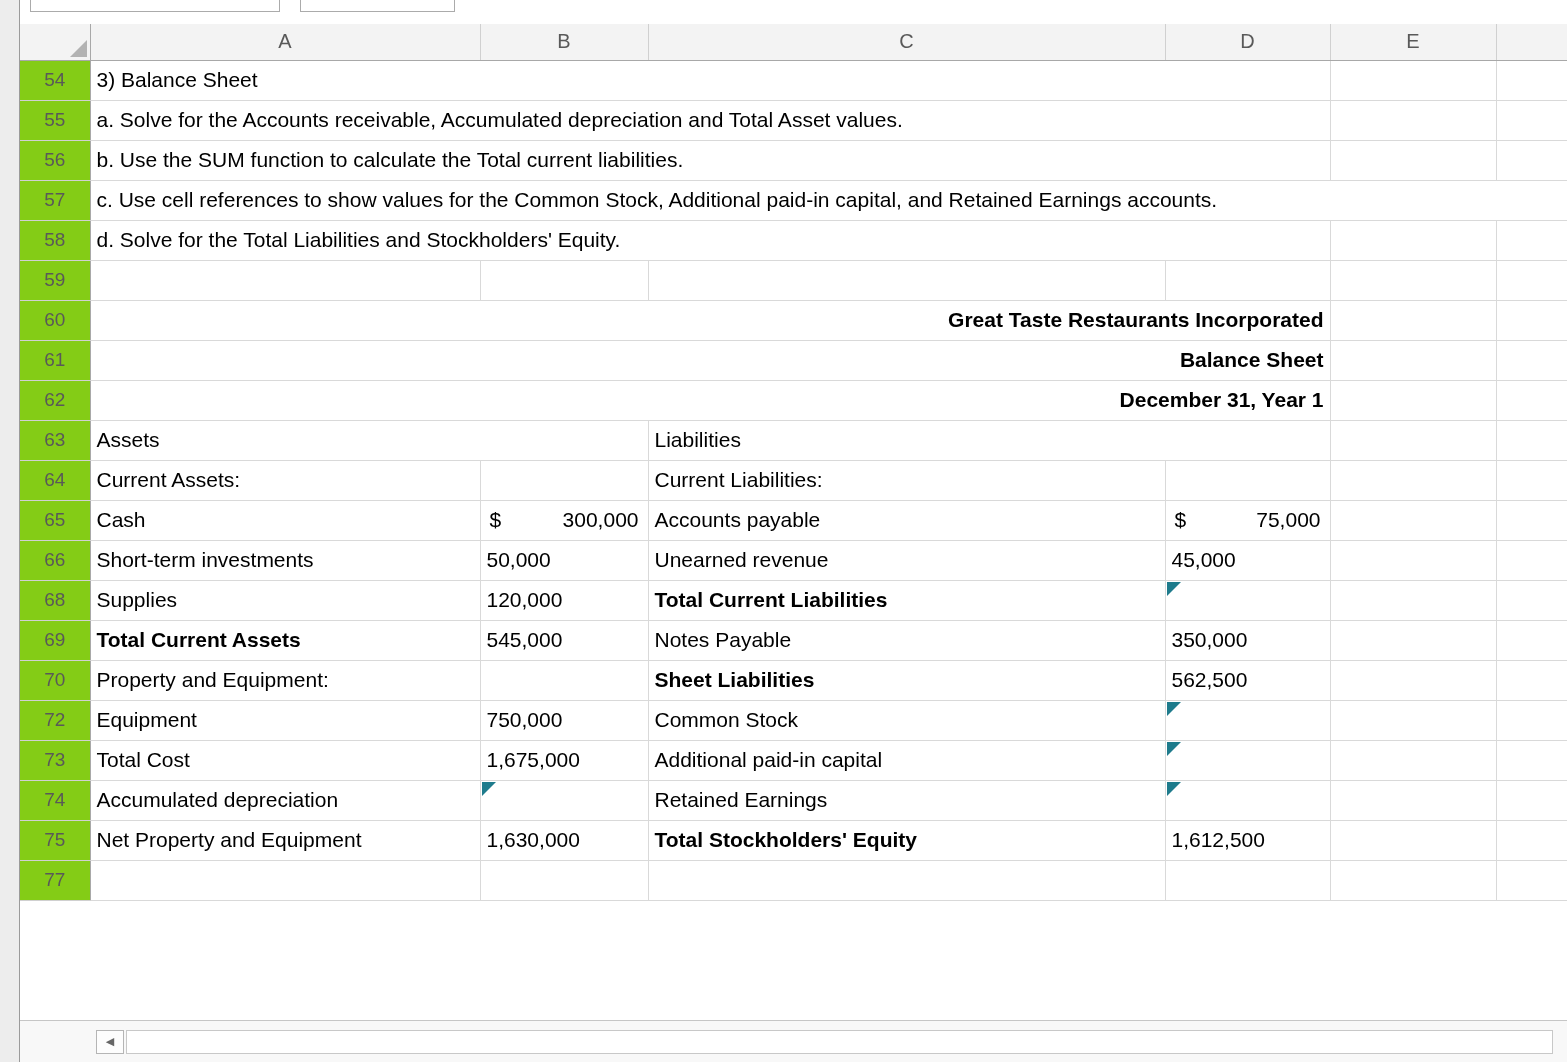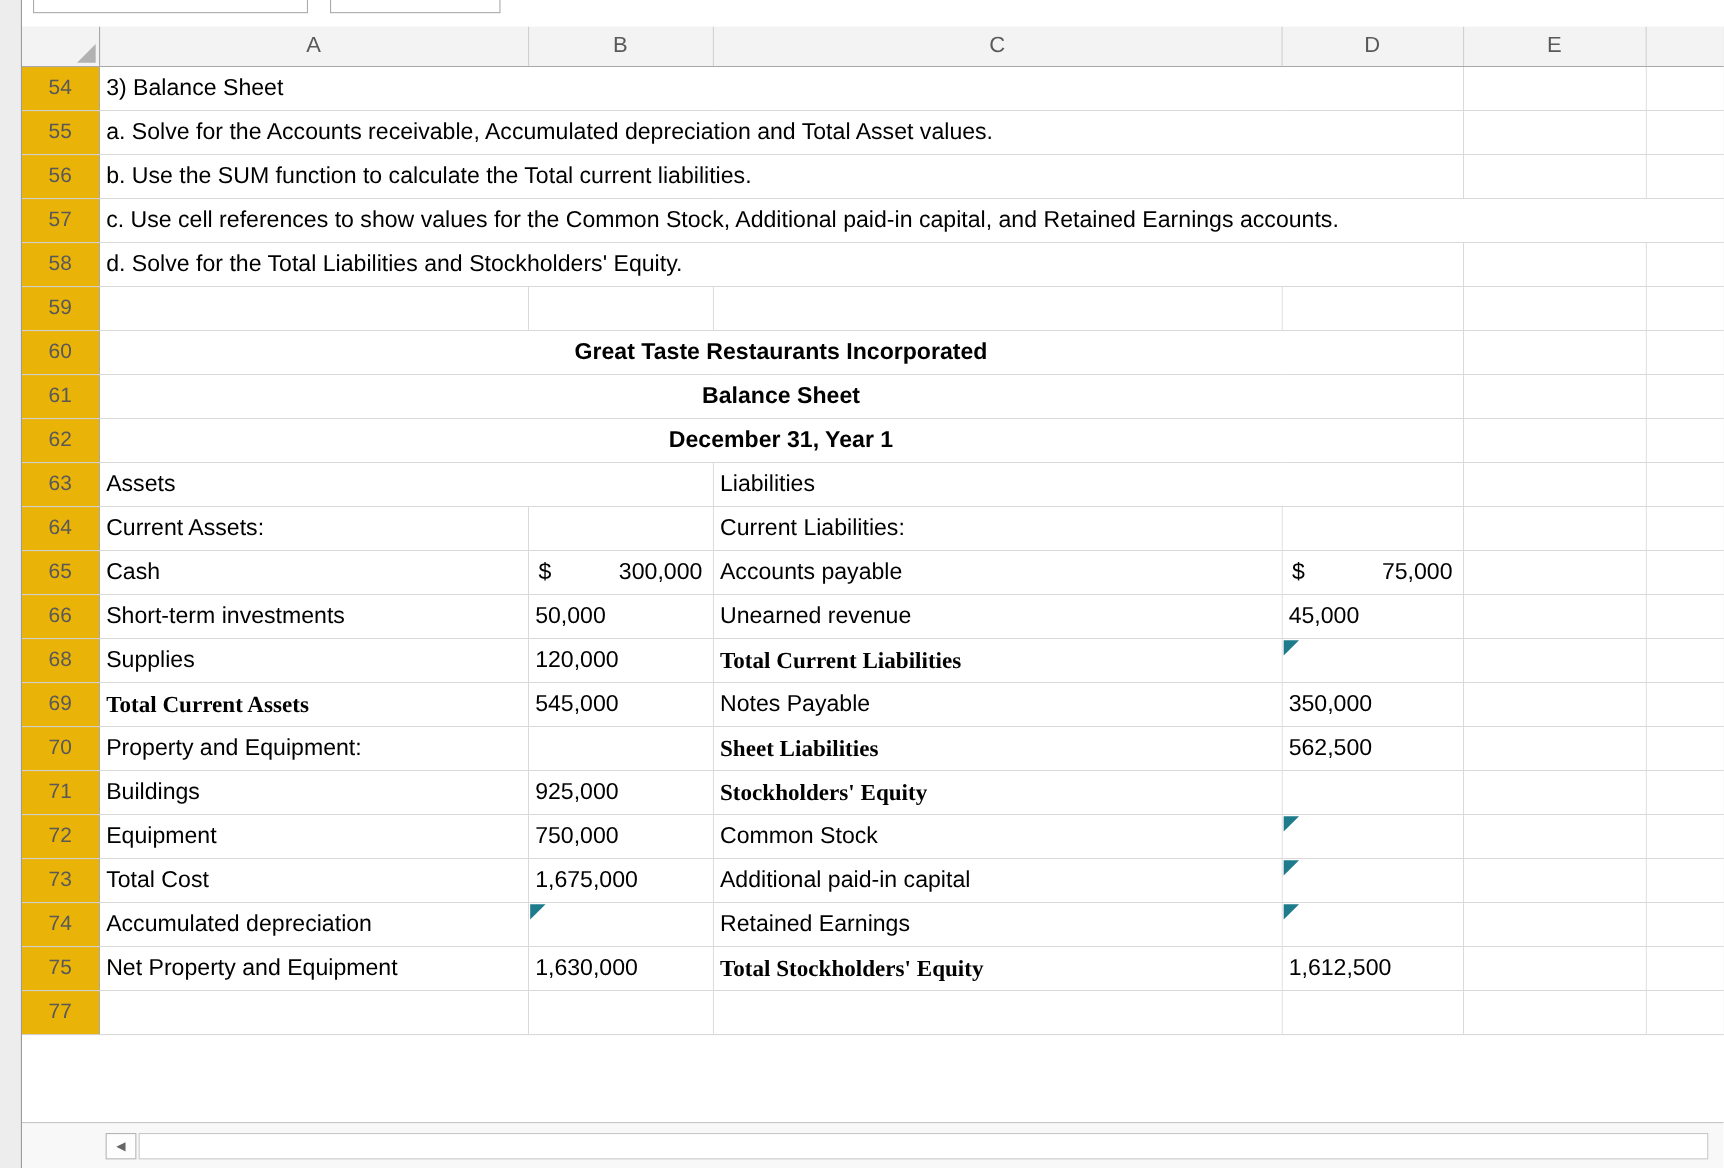--- a/index.html
+++ b/index.html
@@ -20,37 +20,37 @@
   .c-g { width: 70px; } .c-a { width: 390px; } .c-b { width: 168px; }
   .c-c { width: 517px; } .c-d { width: 165px; } .c-e { width: 166px; } .c-f { width: 71px; }
 
   th.colhdr, th.corner { height: 36px; background: #f3f3f3; color: #595959; font-weight: normal;
      font-size: 20px; text-align: center; border-right: 1px solid #d0d0d0;
      border-bottom: 1px solid #a8a8a8; }
   th.corner { border-right: 1px solid #a8a8a8; position: relative; }
   .tri { position: absolute; right: 3px; bottom: 3px; width: 0; height: 0;
          border-left: 17px solid transparent; border-bottom: 17px solid #b2b2b2; }
 
-  th.rowhdr { background: #eab308; color: #595959; font-weight: normal; font-size: 19px;
+  th.rowhdr { background: #84cc16; color: #595959; font-weight: normal; font-size: 19px;
      text-align: center; border-right: 1px solid #a8a8a8; border-bottom: 1px solid #d0d0d0; }
 
   td.cell { height: 40px; border: 1px solid #d9d9d9; font-size: 21px; color: #000;
      padding: 0 6px; white-space: nowrap; overflow: visible; vertical-align: middle;
      position: relative; background: #fff; }
 
   .instr { padding-left: 7px; }
-  .title { background: #5b9bd5; font-weight: bold; text-align: center; }
+  .title { background: #5b9bd5; font-weight: bold; text-align: right; }
   .shead { font-weight: normal; }
   .box  { border: 2px solid #000; }
   .eL { border-left: 2px solid #000; }
   .eR { border-right: 2px solid #000; }
   .uT { border-top: 2px solid #000; }
   .uB { border-bottom: 2px solid #000; }
   .dbl { border-bottom: 5px double #000 !important; }
-  .bold { font-weight: bold; font-family: Liberation Serif, serif; }
+  .bold { font-weight: bold; }
   .right { text-align: left; padding-right: 9px; }
   .i1 { padding-left: 26px; }
   .i2 { padding-left: 45px; }
   .input { background: #ffff00; border: 2px solid #000; }
   .flag-tri { position: absolute; left: 1px; top: 1px; width: 0; height: 0;
       border-top: 14px solid #1e7b8c; border-right: 14px solid transparent; }
   .cur-sym { float: left; padding-left: 3px; line-height: 38px; }
   .cur-val { float: right; padding-right: 3px; line-height: 38px; }
 
   
@@ -216,29 +216,20 @@
           <tr>
             <th class="rowhdr">70</th>
             <td class="cell eL">Property and Equipment:</td>
             <td class="cell eR"></td>
             <td class="cell i2 bold">Sheet Liabilities</td>
             <td class="cell right eR uT">562,500</td>
             <td class="cell"></td>
             <td class="cell"></td>
           </tr>
           <tr>
-            <th class="rowhdr">71</th>
-            <td class="cell eL i1">Buildings</td>
-            <td class="cell right eR">925,000</td>
-            <td class="cell bold">Stockholders' Equity</td>
-            <td class="cell eR"></td>
-            <td class="cell"></td>
-            <td class="cell"></td>
-          </tr>
-          <tr>
             <th class="rowhdr">72</th>
             <td class="cell eL i1">Equipment</td>
             <td class="cell right eR">750,000</td>
             <td class="cell i1">Common Stock</td>
             <td class="cell input flag eR">
               <span class="flag-tri"></span>
             </td>
             <td class="cell"></td>
             <td class="cell"></td>
           </tr>

